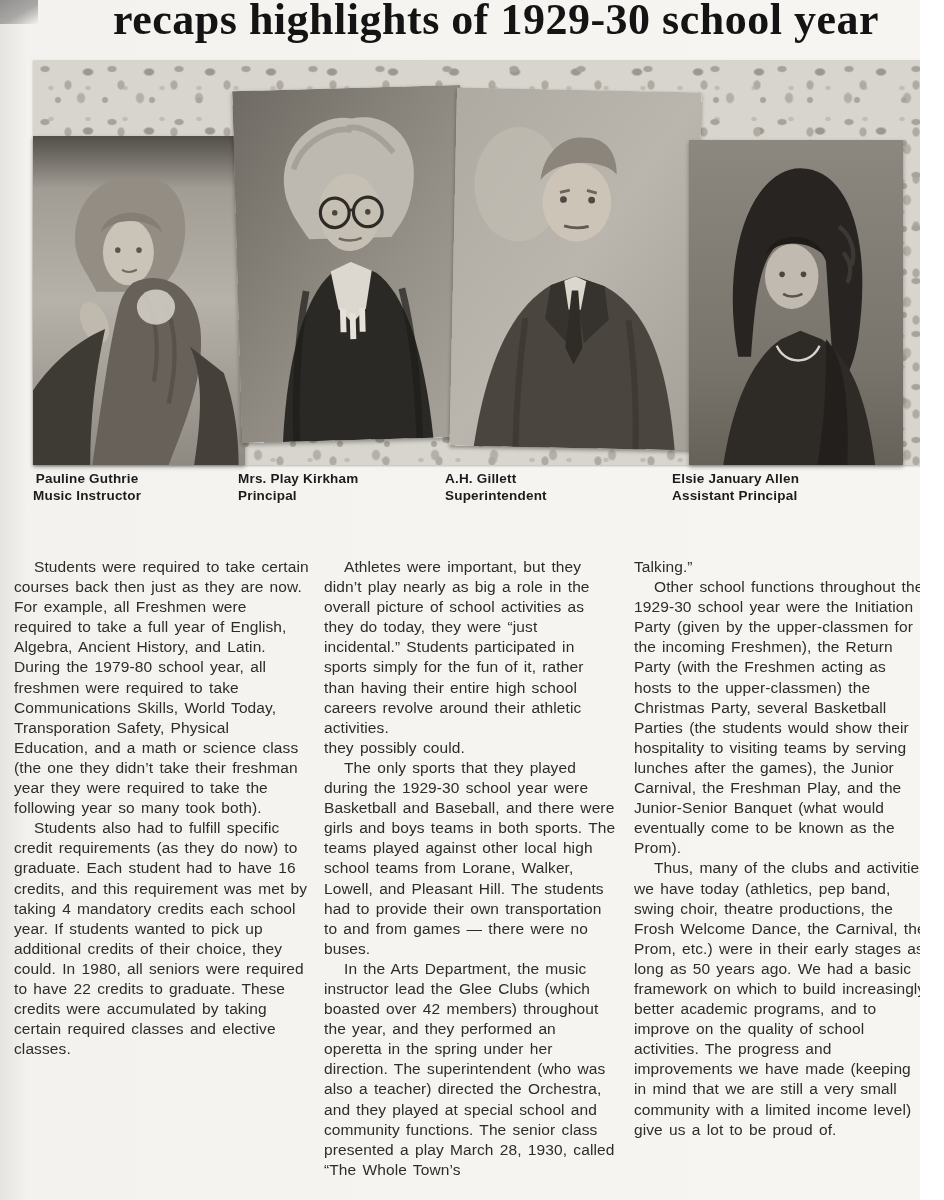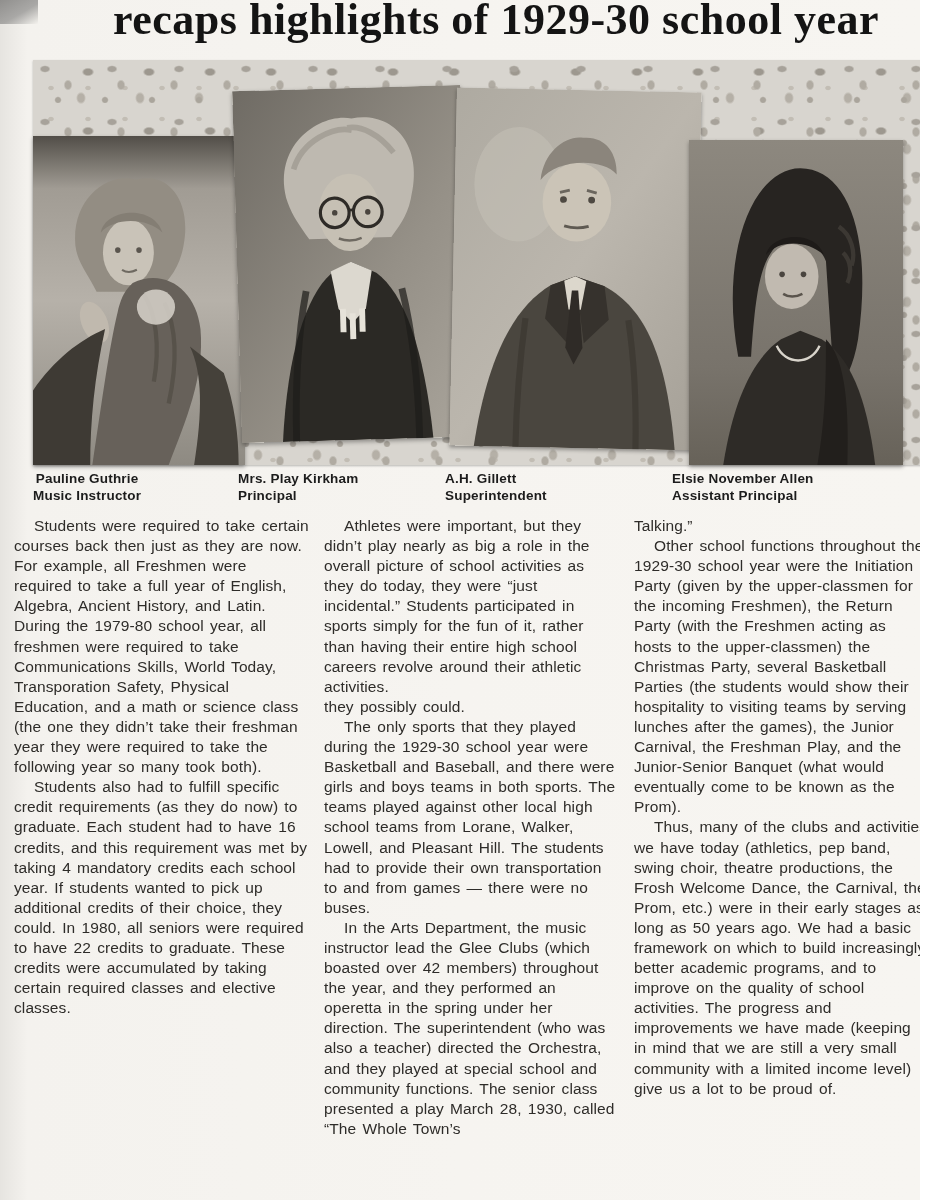--- a/index.html
+++ b/index.html
@@ -31,21 +31,21 @@
   .photo4{left:656px;top:80px;width:214px;height:325px;}
   
   .captions{position:absolute;left:0;top:470px;width:944px;height:46px;}
   .caption{position:absolute;top:0;font-size:13.5px;line-height:17px;color:#1c1c1c;
         letter-spacing:0.2px;font-weight:bold;}
   .caption .role{font-weight:bold;}
   .cap1{left:33px;text-align:center;} .cap2{left:238px;} .cap3{left:445px;} .cap4{left:672px;}
   
   .article{position:absolute;left:14px;top:516px;width:916px;display:flex;gap:15px;}
   .col{width:295px;flex:0 0 295px;font-size:15.5px;line-height:20.1px;color:#2e2c29;
-        letter-spacing:0.1px;word-spacing:1.8px;}
+        letter-spacing:0.1px;word-spacing:1.8px;margin-top:41px;}
   .para{margin:0;}
   .indent{text-indent:20px;}
 </style>
 </head>
 <body>
 
 <div class="page">
 
   <div class="corner-patch"></div>
 
@@ -164,21 +164,21 @@
     </div>
     <div class="caption cap2">
       <div>Mrs. Play Kirkham</div>
       <div class="role">Principal</div>
     </div>
     <div class="caption cap3">
       <div>A.H. Gillett</div>
       <div class="role">Superintendent</div>
     </div>
     <div class="caption cap4">
-      <div>Elsie November Allen</div>
+      <div>Elsie January Allen</div>
       <div class="role">Assistant Principal</div>
     </div>
   </div>
 
   <div class="article">
     <div class="col">
       <p class="para indent">Students were required to take certain courses back then just as they are now. For example, all Freshmen were required to take a full year of English, Algebra, Ancient History, and Latin. During the 1979-80 school year, all freshmen were required to take Communications Skills, World Today, Transporation Safety, Physical Education, and a math or science class (the one they didn’t take their freshman year they were required to take the following year so many took both).</p>
       <p class="para indent">Students also had to fulfill specific credit requirements (as they do now) to graduate. Each student had to have 16 credits, and this requirement was met by taking 4 mandatory credits each school year. If students wanted to pick up additional credits of their choice, they could. In 1980, all seniors were required to have 22 credits to graduate. These credits were accumulated by taking certain required classes and elective classes.</p>
     </div>
     <div class="col">

